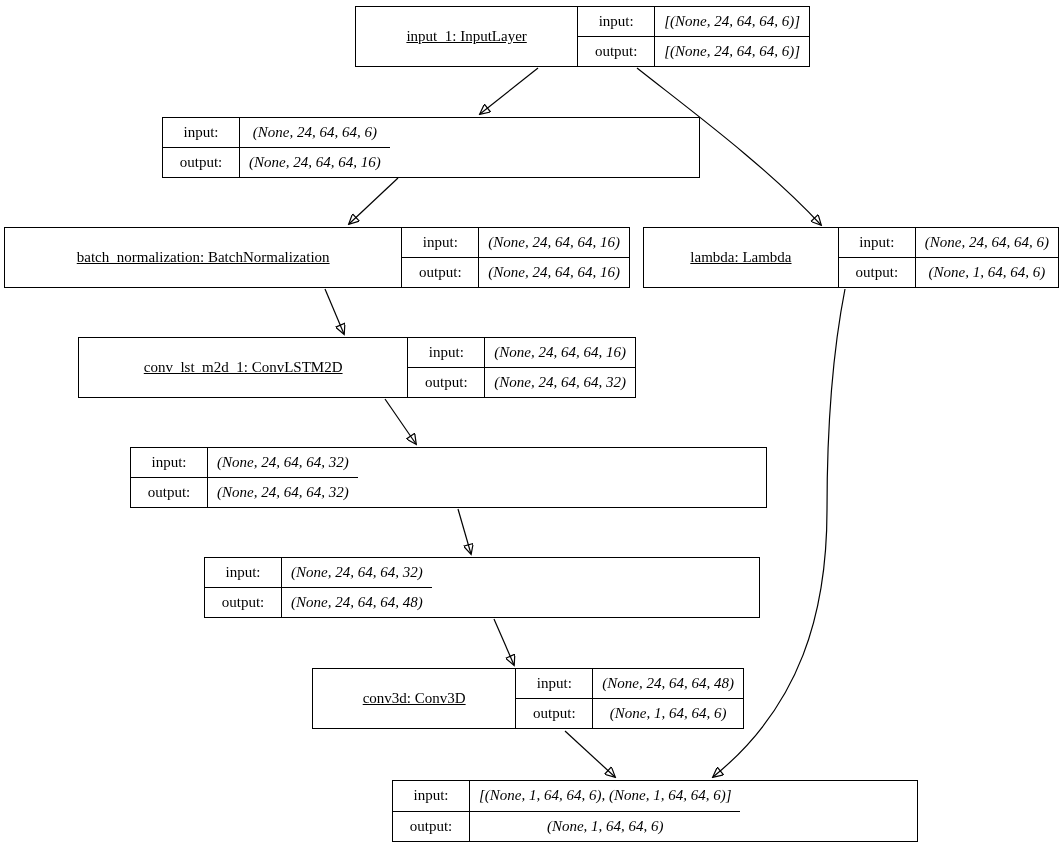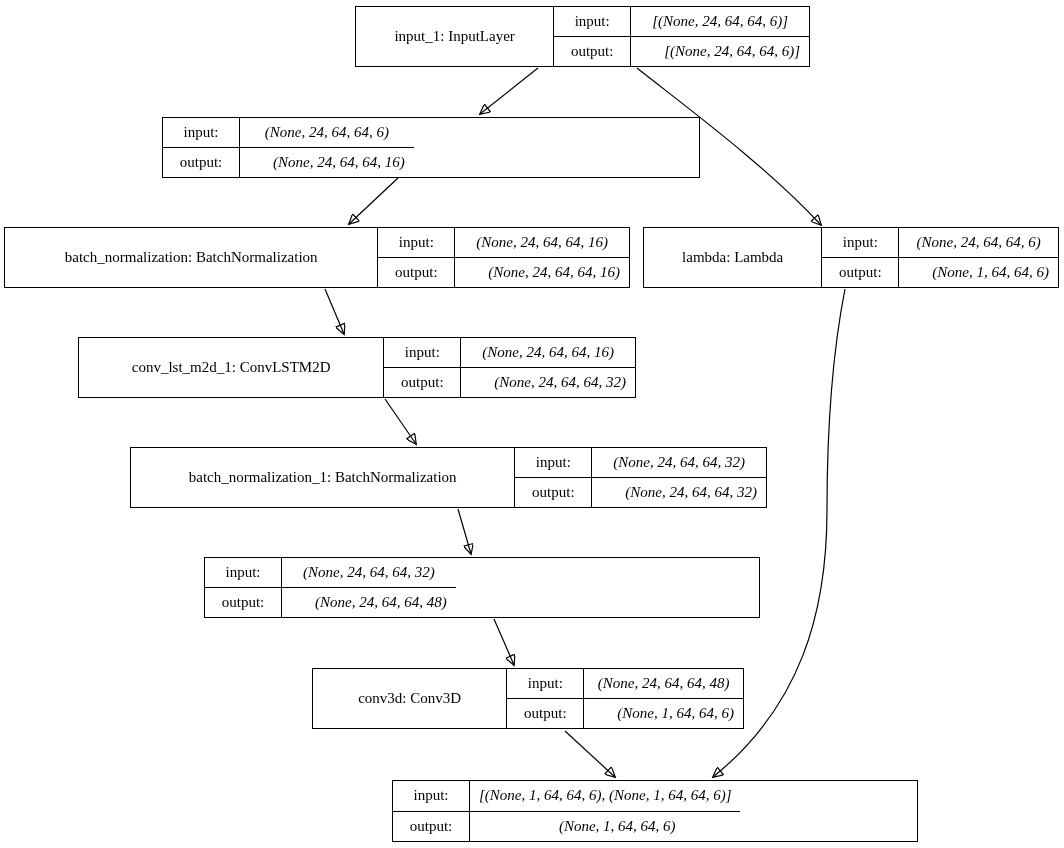--- a/index.html
+++ b/index.html
@@ -37,34 +37,34 @@
     background: #ffffff;
     white-space: nowrap;
   }
   .cell-label {
     flex: 1 1 auto;
     display: flex;
     align-items: center;
     justify-content: center;
     padding: 0 9px;
     border-right: 1.3px solid #000000;
+    text-decoration: underline;
   }
   .io {
     flex: 0 0 auto;
     display: flex;
     flex-direction: column;
   }
   .io-row {
     flex: 1 1 0;
     display: flex;
     align-items: stretch;
   }
   .io-row.out {
     border-top: 1.3px solid #000000;
-    gap: 24px;
   }
   .cell-key {
     flex: 0 0 58px;
     display: flex;
     align-items: center;
     justify-content: center;
     padding: 0 9px;
     border-right: 1.3px solid #000000;
   }
   .cell-val {
@@ -161,21 +161,20 @@
         <div class="cell-val">(None, 24, 64, 64, 16)</div>
       </div>
       <div class="io-row out">
         <div class="cell-key">output:</div>
         <div class="cell-val">(None, 24, 64, 64, 32)</div>
       </div>
     </div>
   </div>
 
   <div class="node" style="left:130px; top:447px; width:637px; height:61px;">
-    <div class="cell-label">batch_normalization_1: BatchNormalization</div>
     <div class="io">
       <div class="io-row">
         <div class="cell-key">input:</div>
         <div class="cell-val">(None, 24, 64, 64, 32)</div>
       </div>
       <div class="io-row out">
         <div class="cell-key">output:</div>
         <div class="cell-val">(None, 24, 64, 64, 32)</div>
       </div>
     </div>

